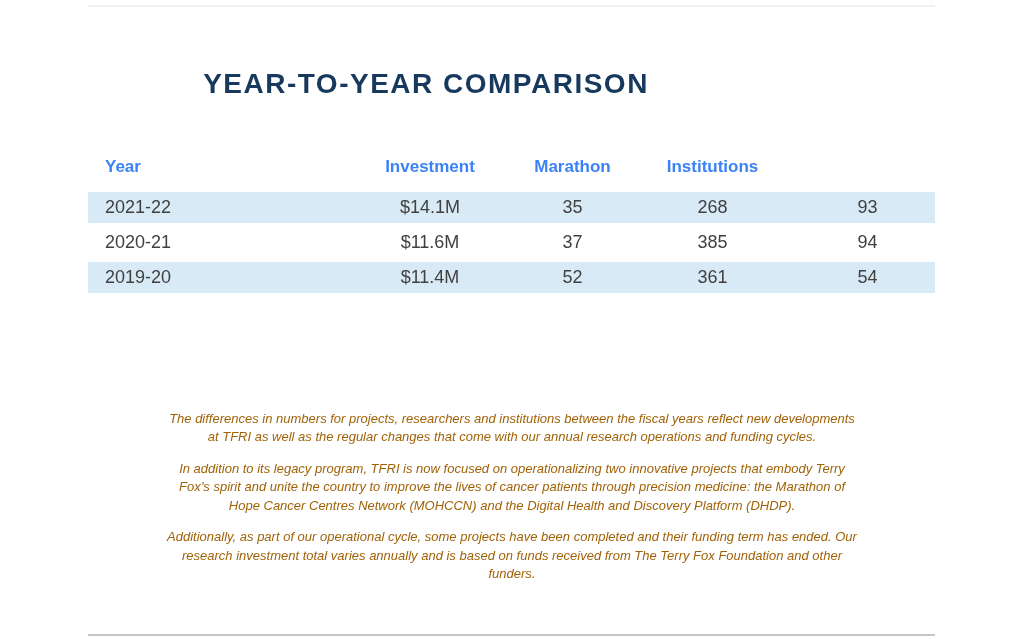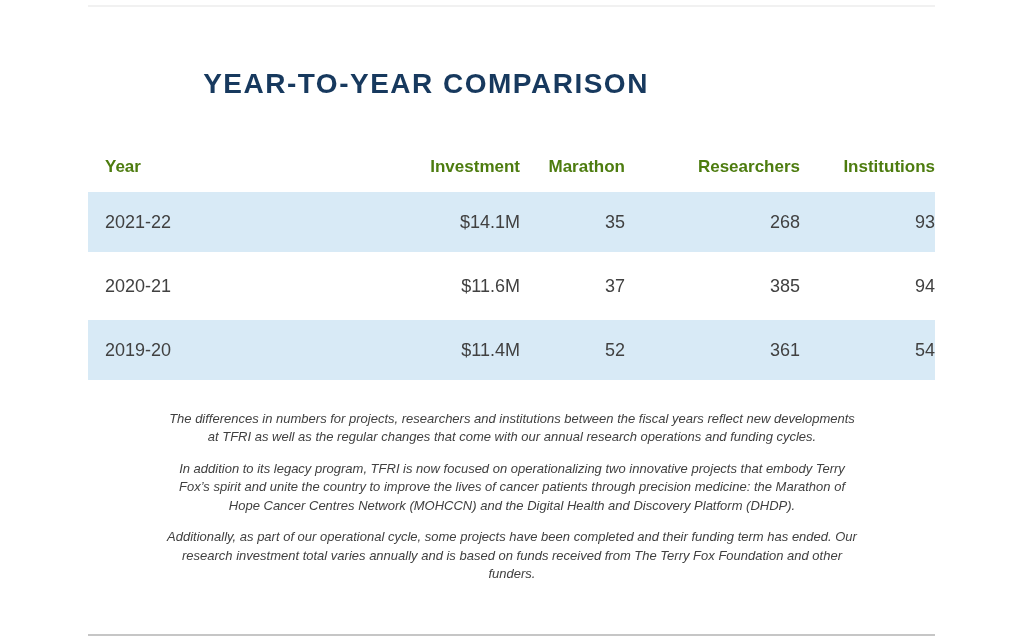--- a/index.html
+++ b/index.html
@@ -39,60 +39,59 @@
   }
   .t-row {
     display: grid;
     grid-template-columns: 252px 180px 105px 175px 135px;
     align-items: center;
   }
   .t-head {
     height: 42px;
     font-weight: bold;
     font-size: 17px;
-    color: #4d7c0f;
+    color: #3b82f6;
   }
   .t-body-row {
-    height: 60px;
+    height: 31px;
     margin-top: 4px;
     font-size: 18px;
     font-weight: 400;
     color: #414141;
   }
   .t-body-row.highlight { background: #d8eaf6; }
-  .cell { text-align: right; }
+  .cell { text-align: center; }
   .cell-year { text-align: left; padding-left: 17px; }
 
   .notes {
     position: absolute;
     top: 410px;
     left: 164px;
     width: 696px;
     text-align: center;
     font-style: italic;
     font-size: 13px;
     line-height: 1.42;
-    color: #404040;
+    color: #a16207;
   }
   .notes p { margin-bottom: 13px; }
   .notes p:last-child { margin-bottom: 18px; }
 </style>
 </head>
 <body>
 
 <div class="rule rule-top"></div>
 
 <h1 class="page-title">YEAR-TO-YEAR COMPARISON</h1>
 
 <div class="table">
   <div class="t-row t-head">
     <div class="cell cell-year">Year</div>
     <div class="cell">Investment</div>
     <div class="cell">Marathon</div>
-    <div class="cell">Researchers</div>
     <div class="cell">Institutions</div>
   </div>
 
   <div class="t-row t-body-row highlight">
     <div class="cell cell-year">2021-22</div>
     <div class="cell">$14.1M</div>
     <div class="cell">35</div>
     <div class="cell">268</div>
     <div class="cell">93</div>
   </div>

